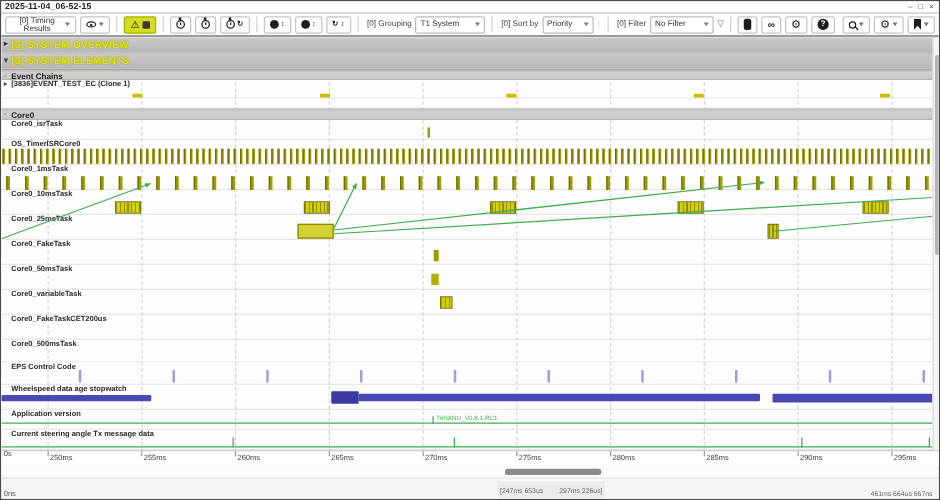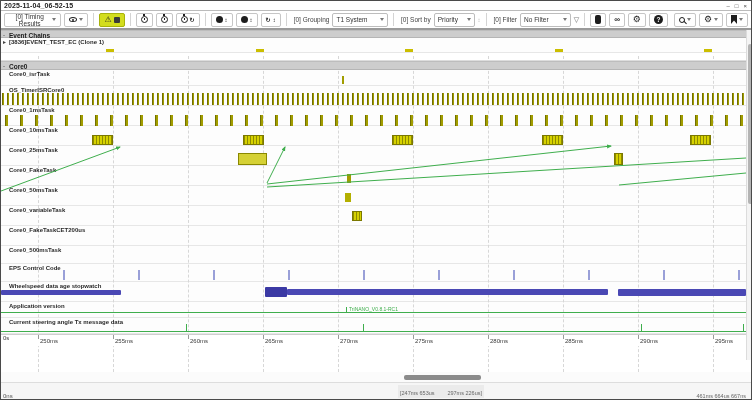--- a/index.html
+++ b/index.html
@@ -180,20 +180,28 @@
         <div class="gl" style="left: 187px;"></div>
         <div class="gl" style="left: 262px;"></div>
         <div class="gl" style="left: 337px;"></div>
         <div class="gl" style="left: 412px;"></div>
         <div class="gl" style="left: 487px;"></div>
         <div class="gl" style="left: 562px;"></div>
         <div class="gl" style="left: 637px;"></div>
         <div class="gl" style="left: 712px;"></div>
       </div>
     <div id="rows">
+        <div class="row band_major" style="height: 13px;">
+          <span class="rmarker">▸</span>
+          <span class="rlabel">[0] SYSTEM OVERVIEW</span>
+        </div>
+        <div class="row band_major" style="height: 13px;">
+          <span class="rmarker">▾</span>
+          <span class="rlabel">[0] SYSTEM ELEMENTS</span>
+        </div>
         <div class="row band_group" style="height: 8px;">
           <span class="rmarker">-</span>
           <span class="rlabel">Event Chains</span>
         </div>
         <div class="row trace" style="height: 15px;">
           <span class="rmarker">▸</span>
           <span class="rlabel">[3836]EVENT_TEST_EC (Clone 1)</span>
           <span class="mark" style="left: 105px; top: 11px; width: 8px; height: 3px; background: rgb(203, 190, 0);"></span>
           <span class="mark" style="left: 255px; top: 11px; width: 8px; height: 3px; background: rgb(203, 190, 0);"></span>
           <span class="mark" style="left: 404px; top: 11px; width: 8px; height: 3px; background: rgb(203, 190, 0);"></span>

